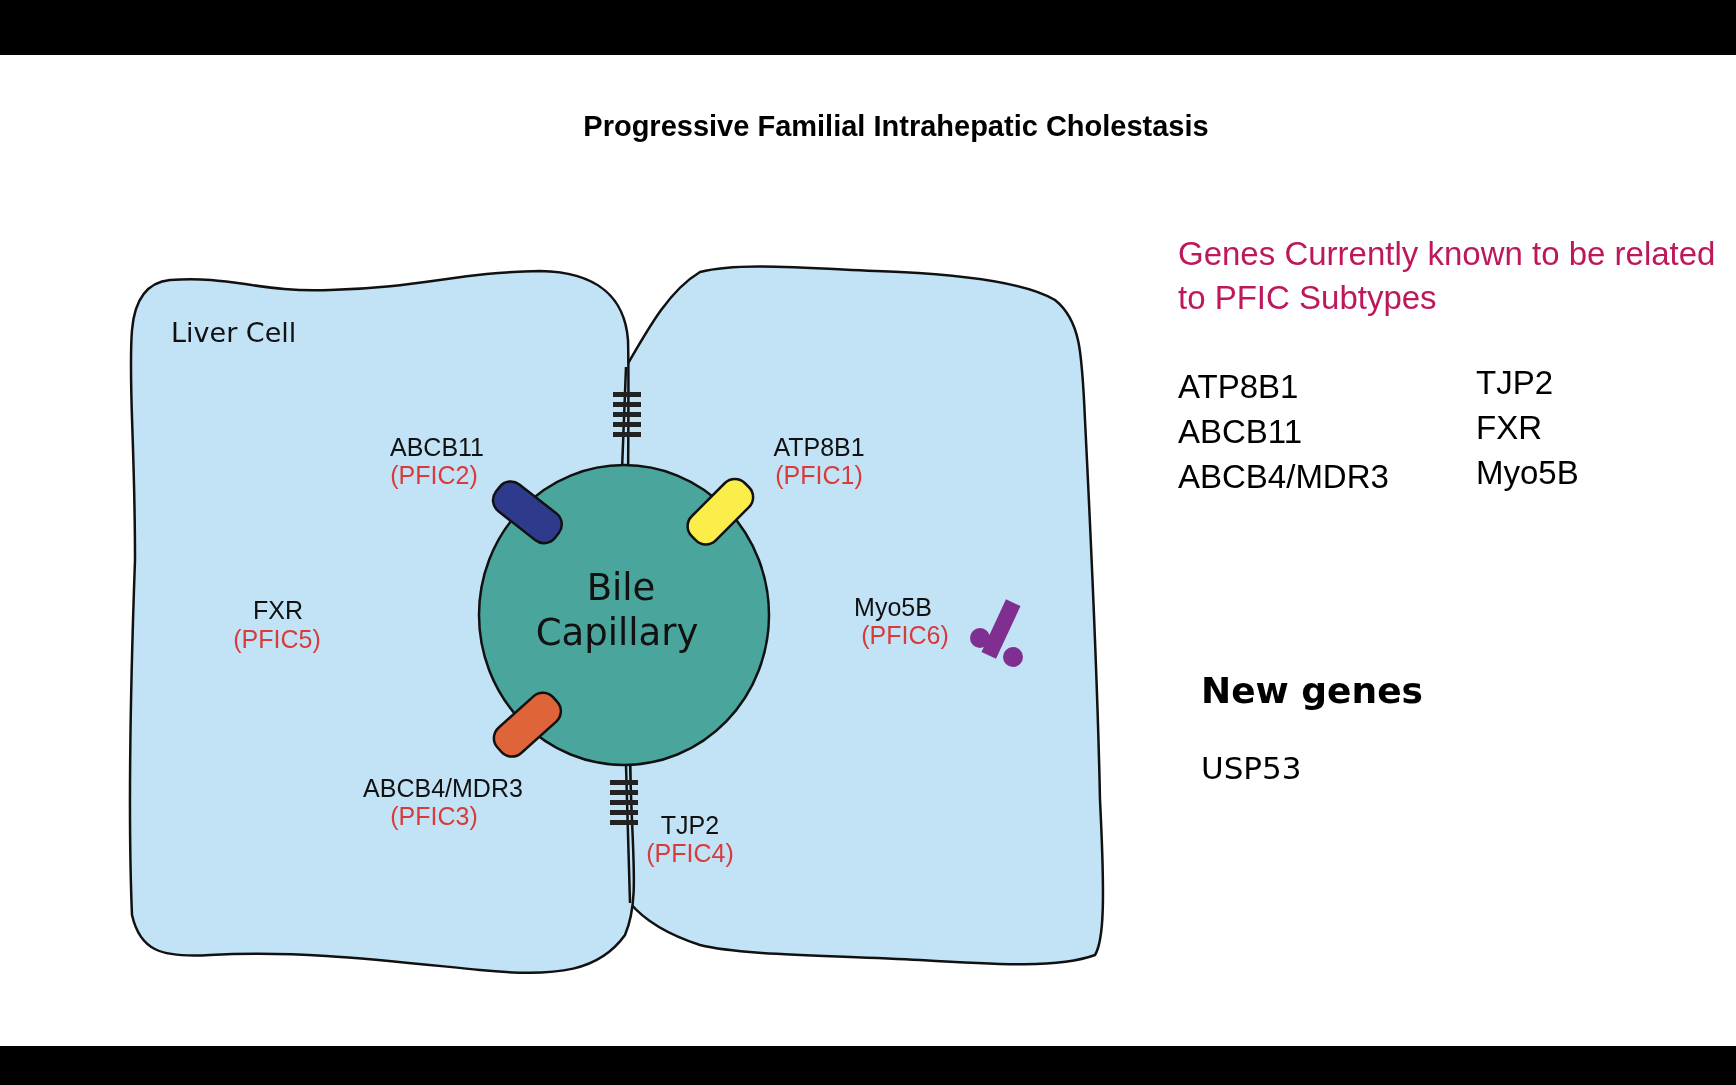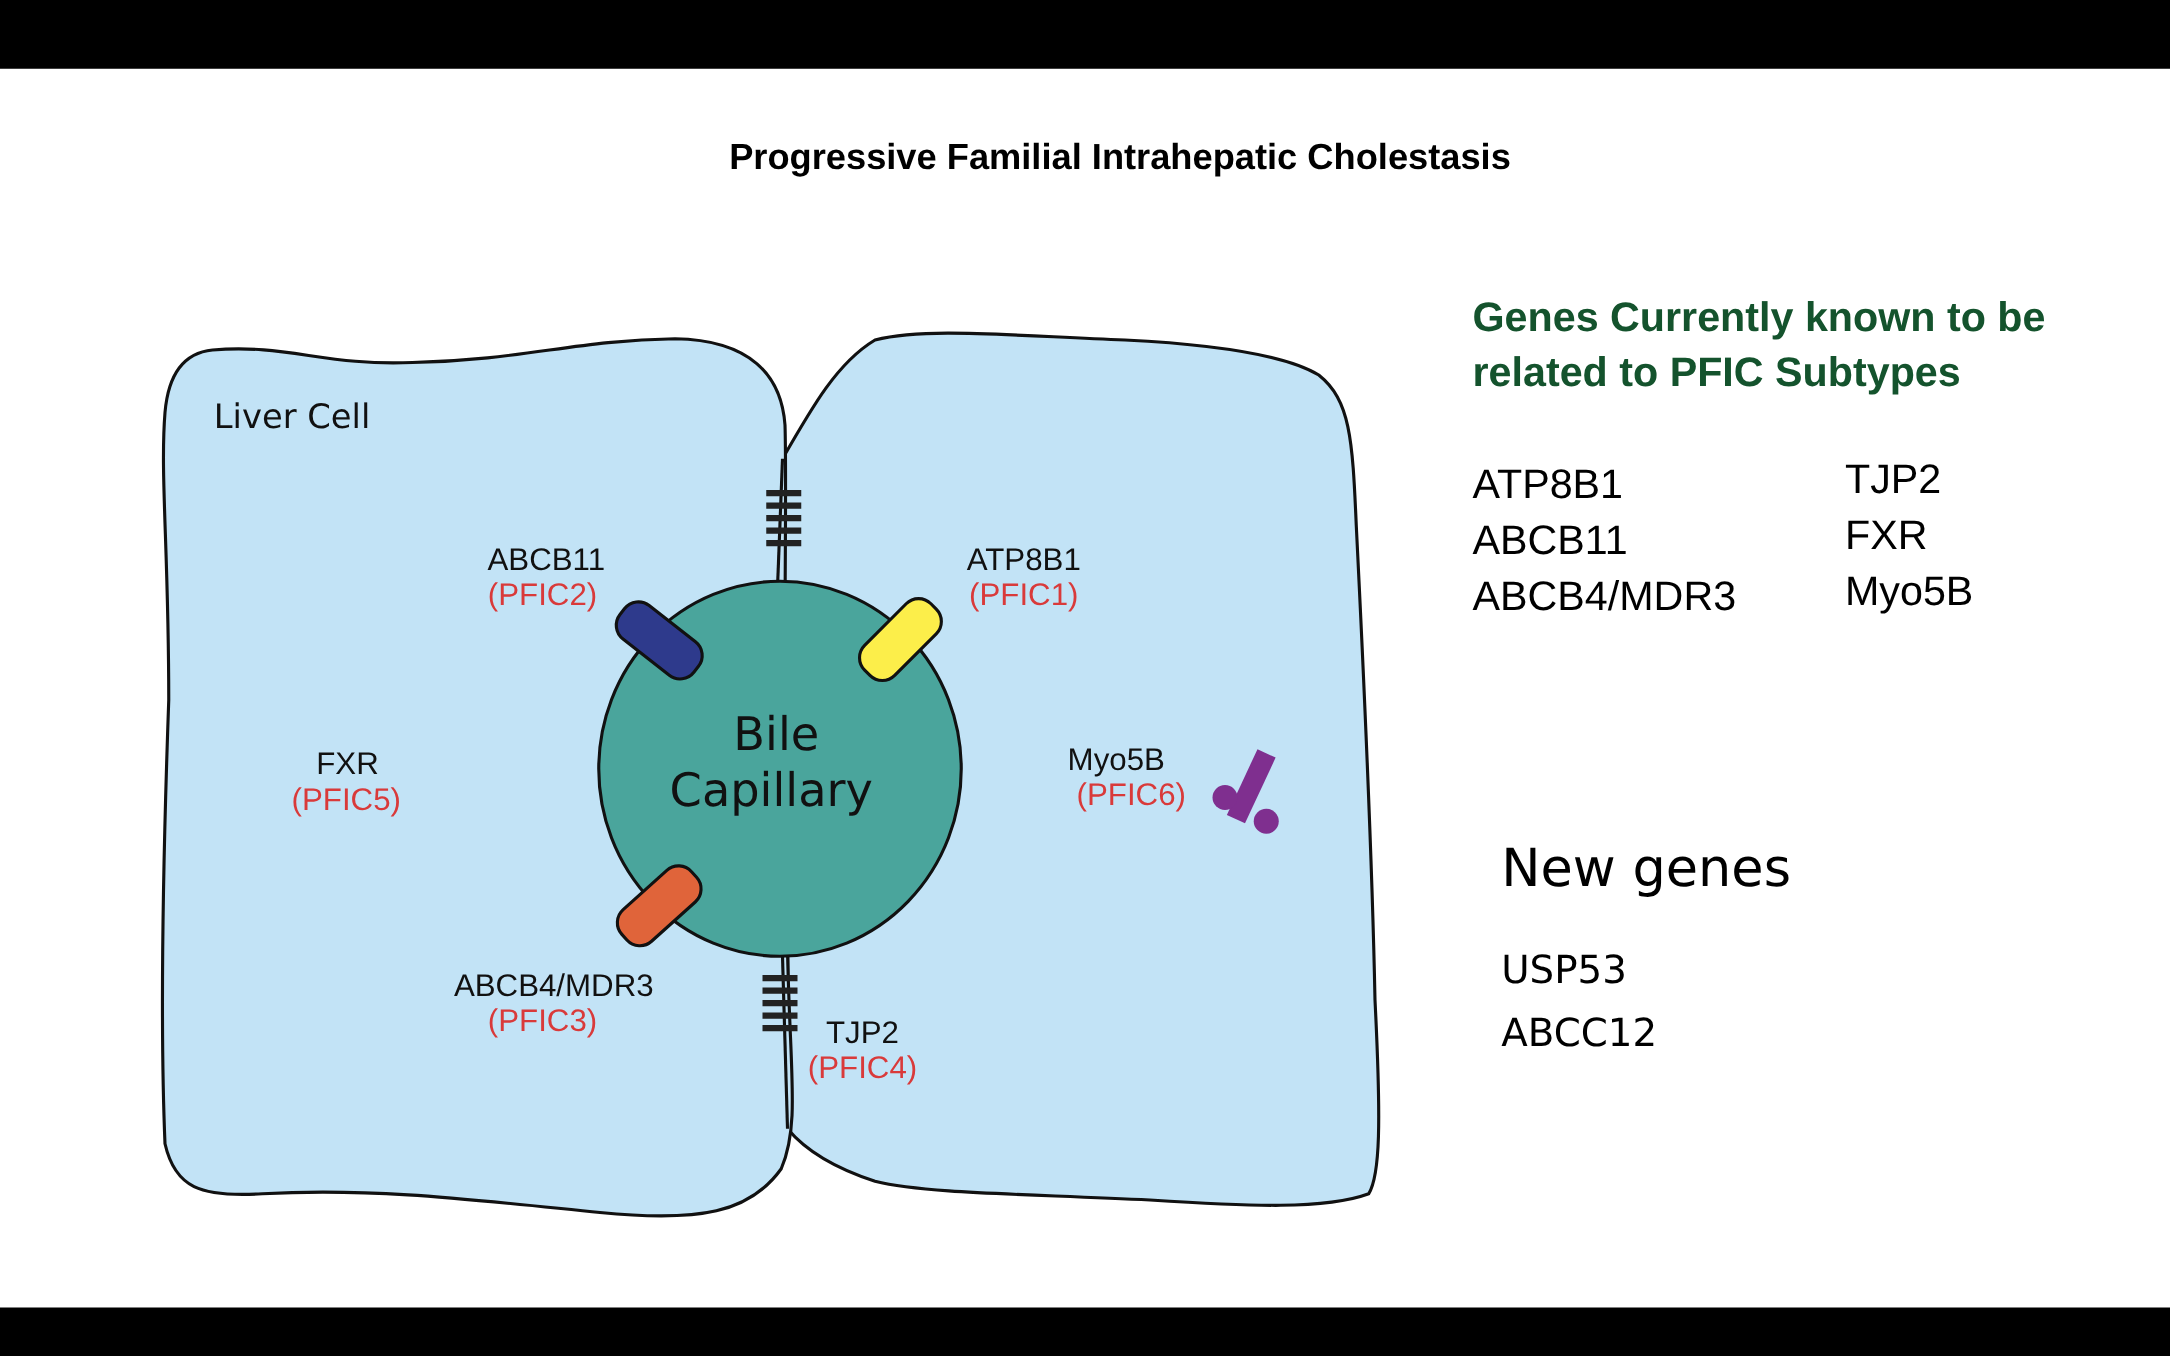--- a/index.html
+++ b/index.html
@@ -9,26 +9,26 @@
   #bar-top { top: 0; height: 55px; }
   #bar-bottom { top: 1046px; height: 39px; }
   #title { position: absolute; top: 110px; left: 0; width: 1736px; text-align: center;
            font-weight: bold; font-size: 29px; color: #000; padding-left: 28px; }
   svg#diagram { position: absolute; left: 0; top: 0; }
   .lbl { font-family: "Liberation Sans", sans-serif; font-size: 25px; fill: #111; }
   .pfic { font-family: "Liberation Sans", sans-serif; font-size: 25px; fill: #d93a3a; }
   .celllbl { font-family: "DejaVu Sans", sans-serif; font-size: 27px; fill: #111; }
   .bile { font-family: "DejaVu Sans", sans-serif; font-size: 37px; fill: #111; }
   #known { position: absolute; left: 1178px; top: 232px; }
-  #known-title { font-weight: bold; font-size: 33px; line-height: 44px; color: #14532d; width: 540px; }
+  #known-title { font-weight: normal; font-size: 33px; line-height: 44px; color: #be185d; width: 540px; }
   #known-cols { margin-top: 44px; display: flex; }
   .gcol { font-size: 33px; line-height: 45px; color: #000; }
   .gcol.c1 { width: 298px; }
   #newg { position: absolute; left: 1201px; top: 670px; font-family: "DejaVu Sans", sans-serif; }
-  #new-title { font-weight: normal; font-size: 42px; color: #000; }
+  #new-title { font-weight: bold; font-size: 36px; color: #000; }
   #new-list { margin-top: 32px; }
   .ng { font-size: 31px; line-height: 51px; color: #000; }
 </style>
 </head>
 <body>
 
 <div class="bar" id="bar-top"></div>
 <div id="title">Progressive Familial Intrahepatic Cholestasis</div>
 
 <svg id="diagram" width="1736" height="1085">
@@ -109,17 +109,16 @@
       <div>FXR</div>
       <div>Myo5B</div>
     </div>
   </div>
 </div>
 
 <div id="newg">
   <div id="new-title">New genes</div>
   <div id="new-list">
     <div class="ng">USP53</div>
-    <div class="ng">ABCC12</div>
   </div>
 </div>
 
 <div class="bar" id="bar-bottom"></div>
 
 </body></html>

